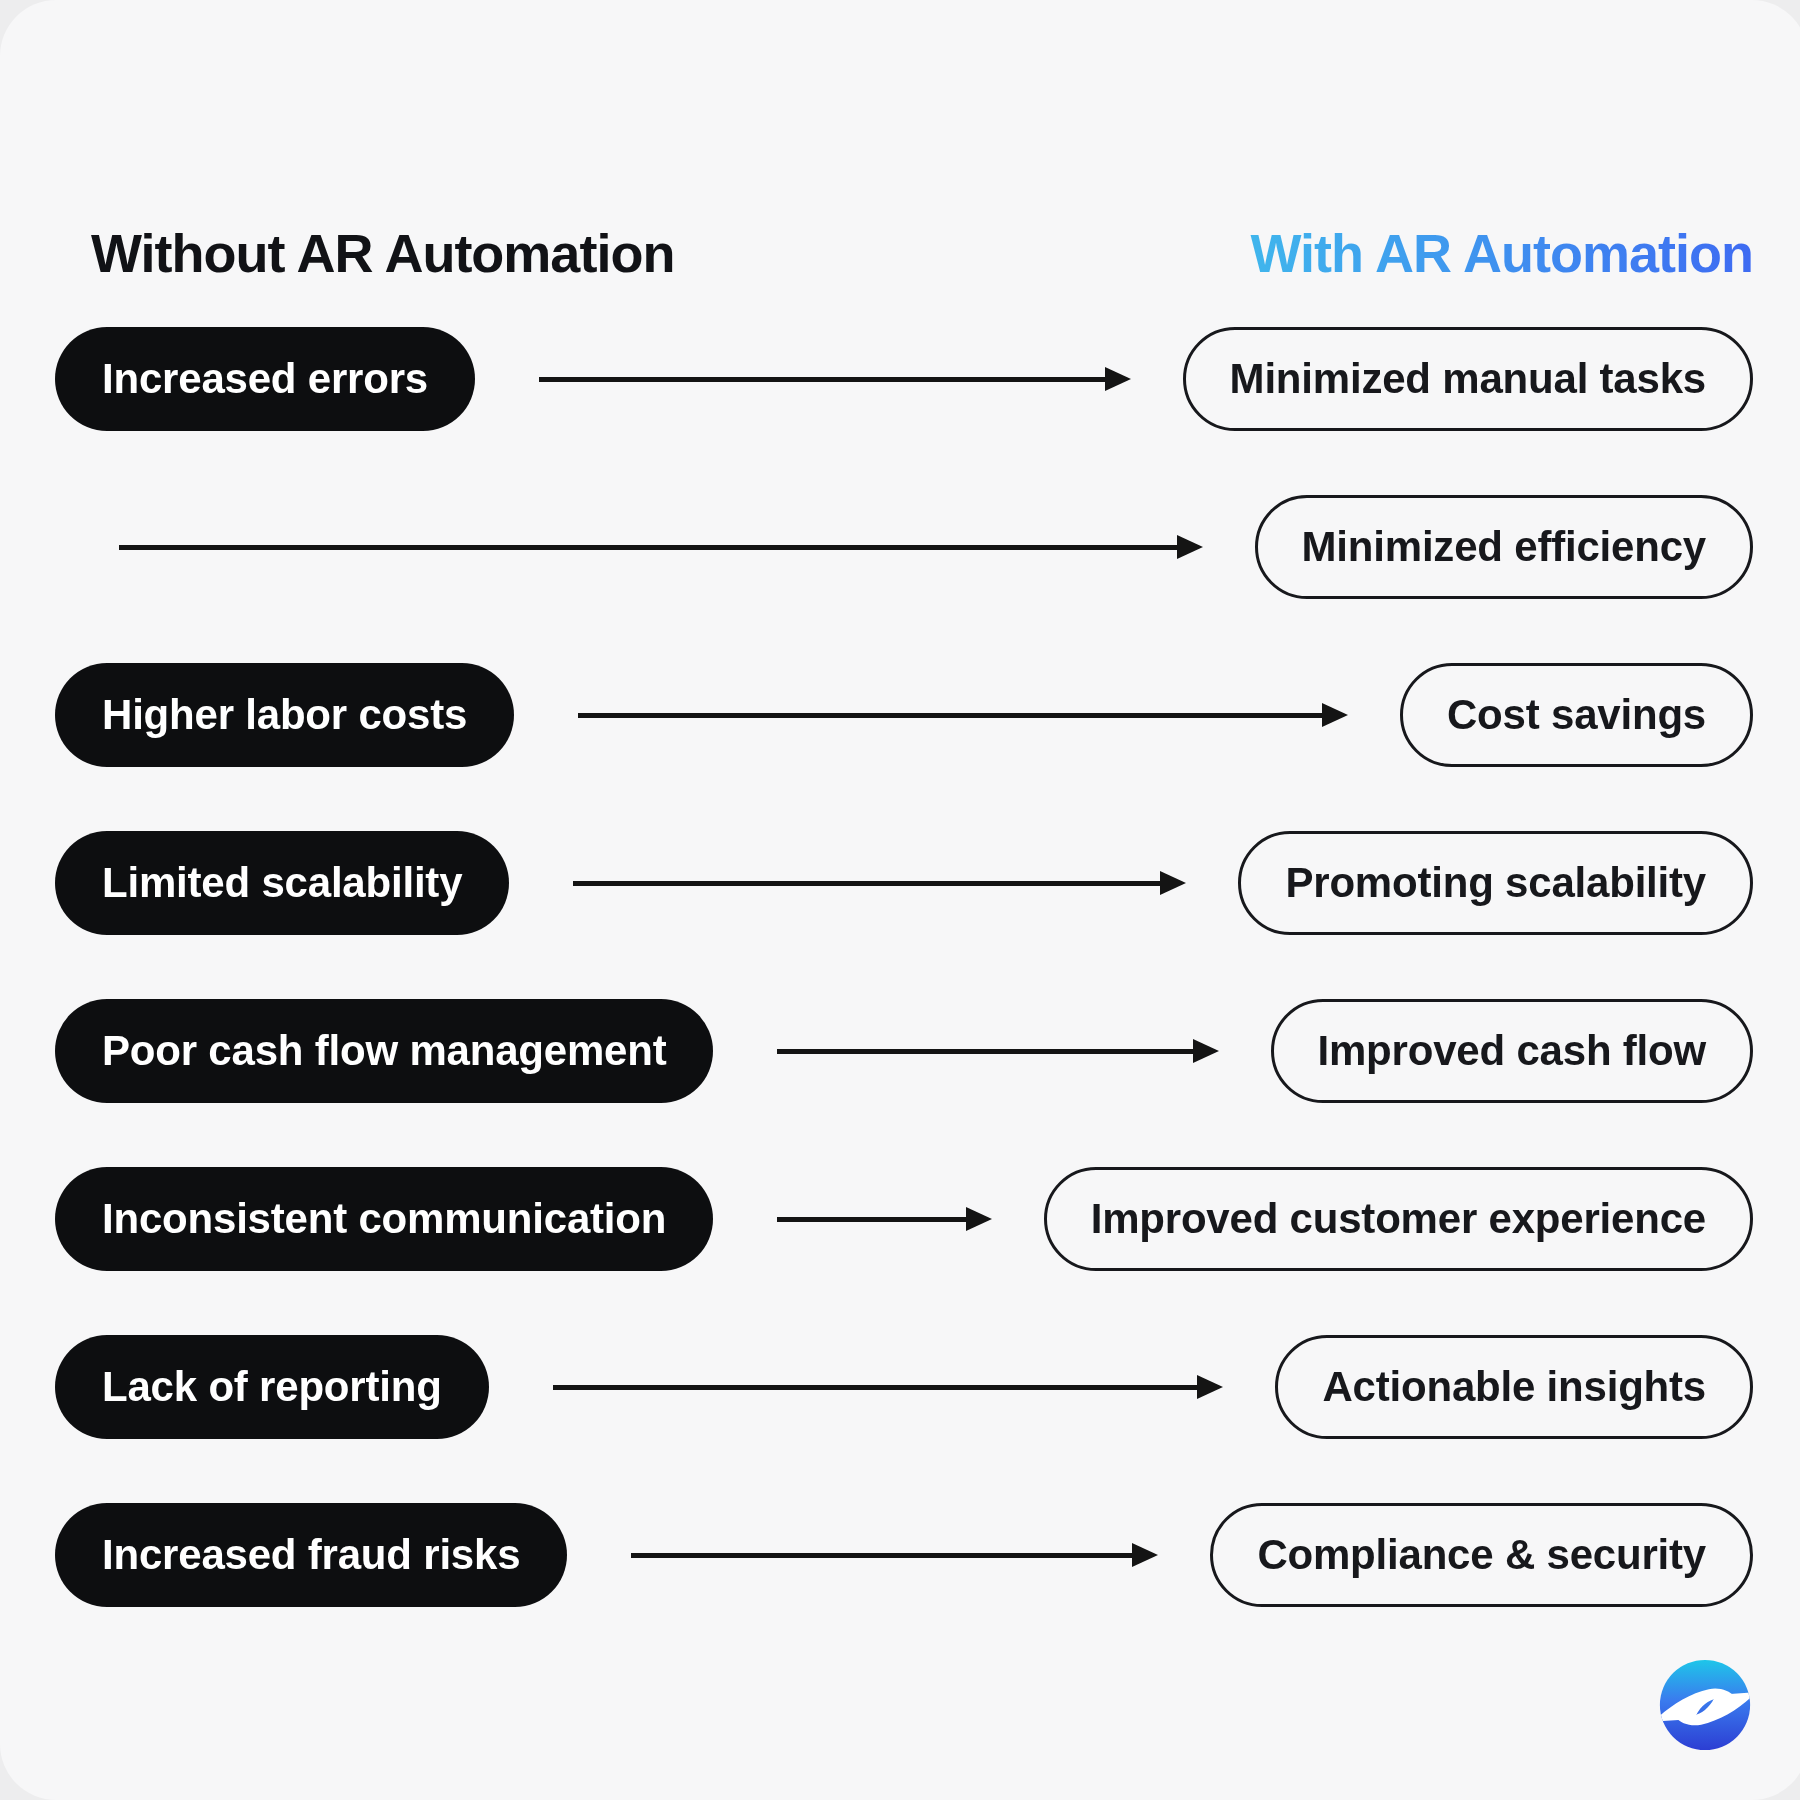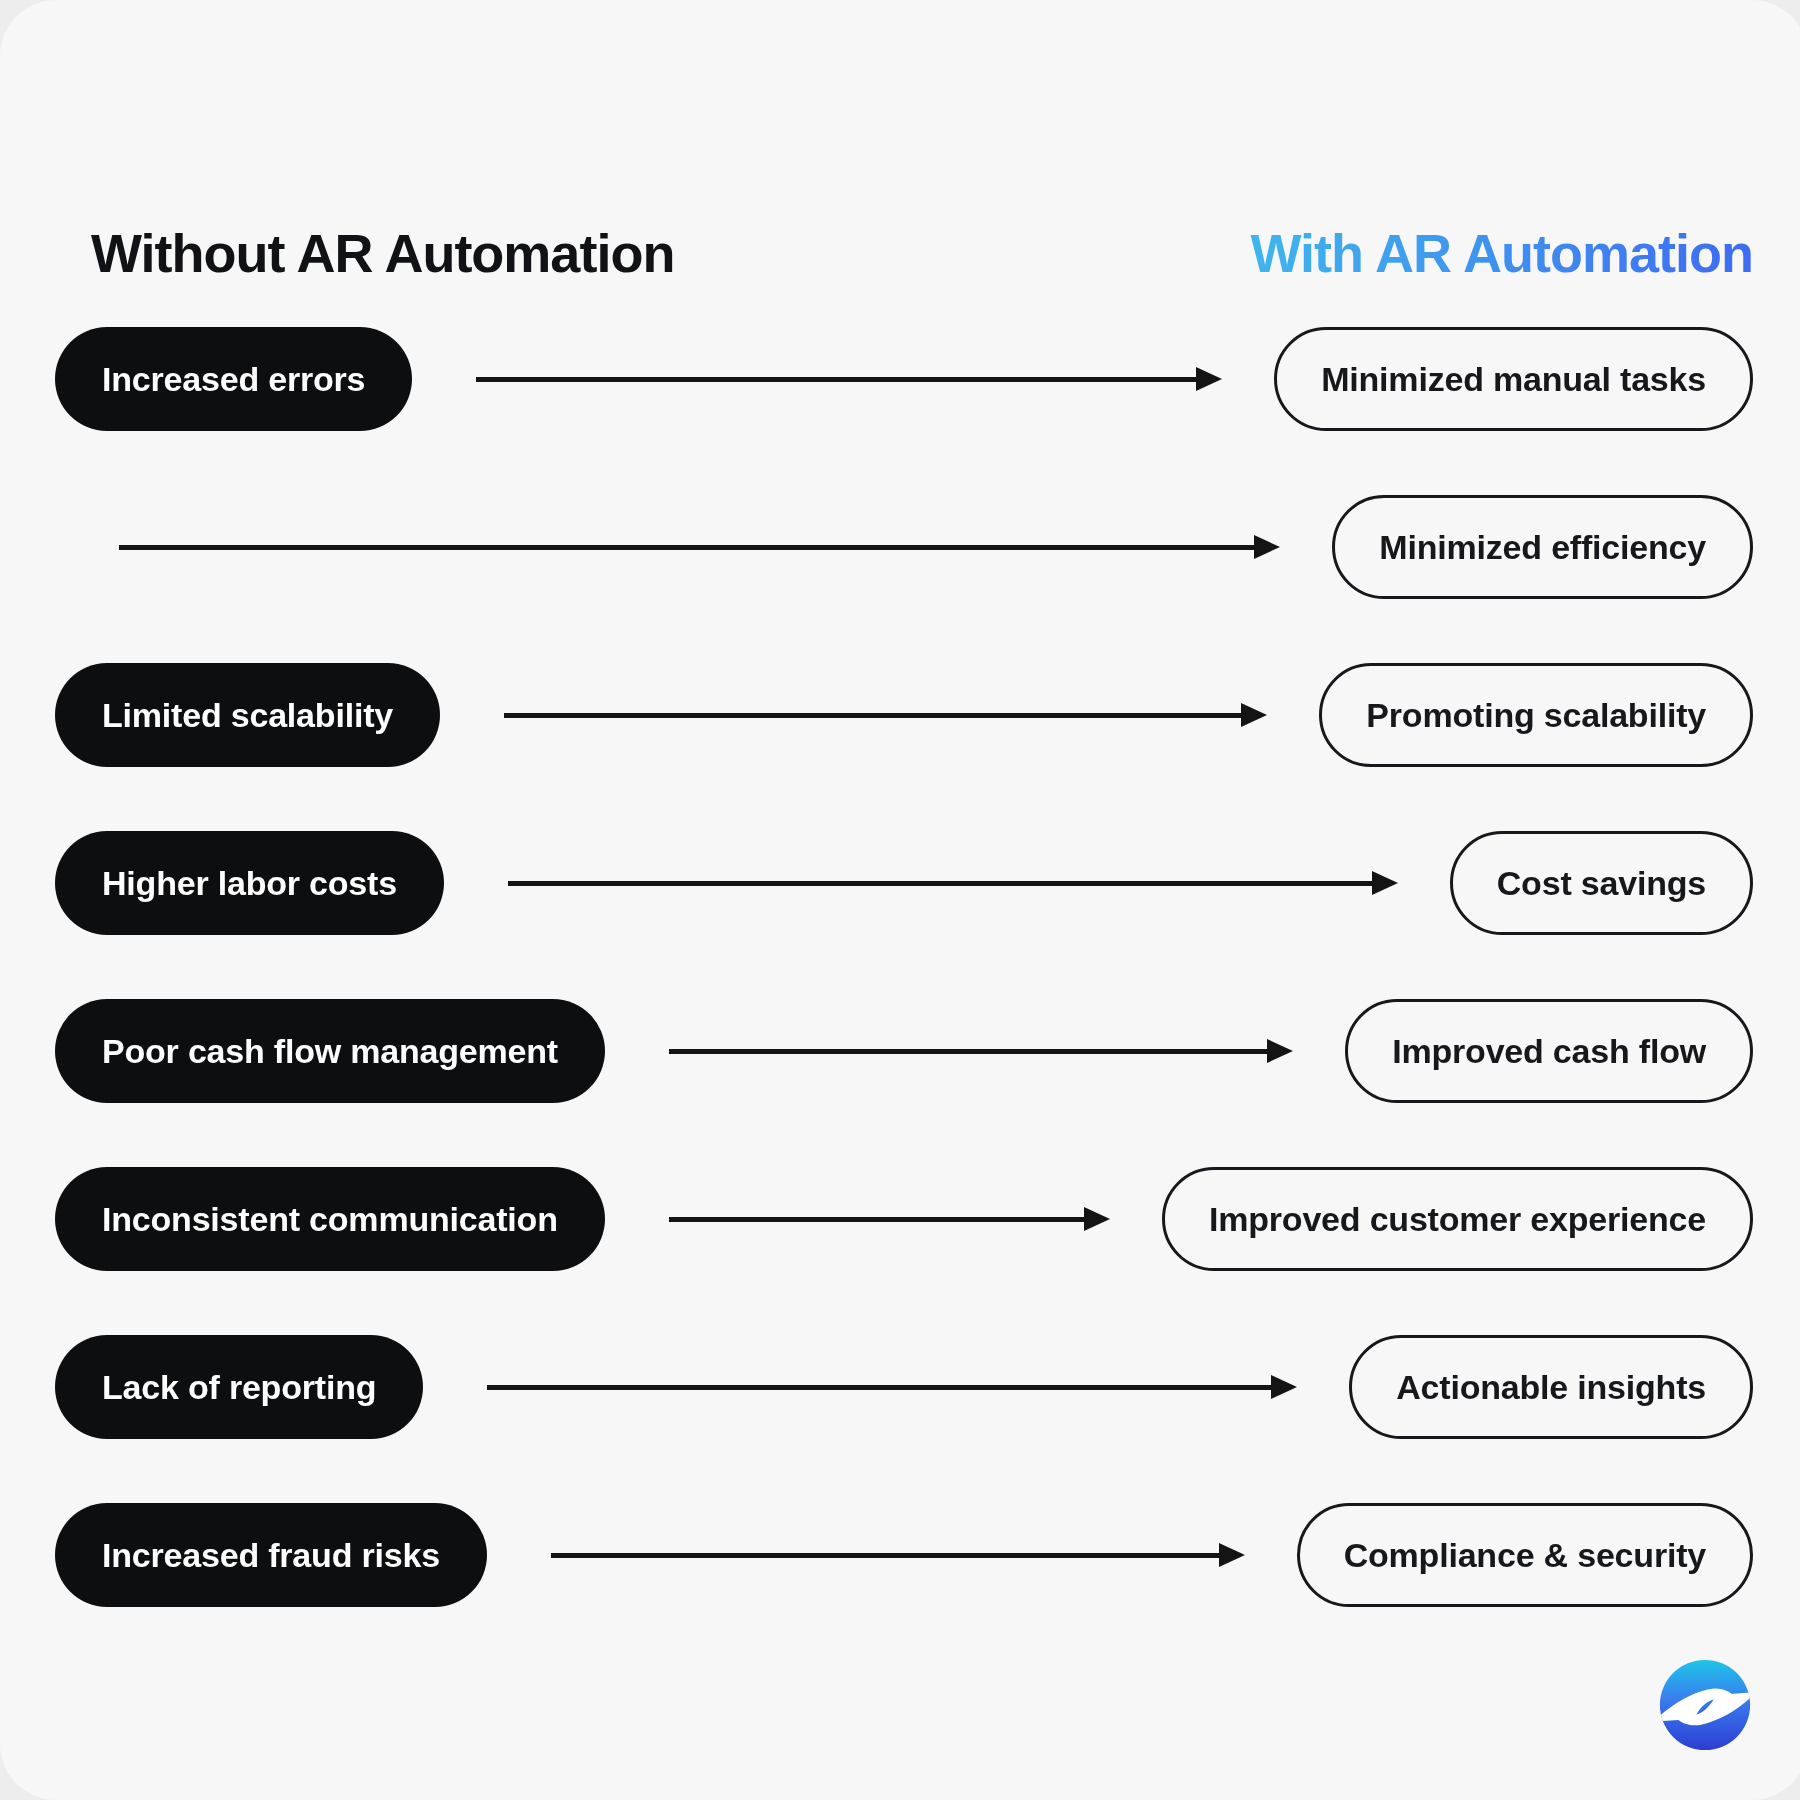--- a/index.html
+++ b/index.html
@@ -47,21 +47,21 @@
   .row{
     display:flex;
     align-items:center;
     height:104px;
     margin-bottom:64px;
   }
   .pill{
     height:104px;
     display:flex;align-items:center;justify-content:center;
     border-radius:60px;
-    font-size:34px;font-weight:700;
+    font-size:42px;font-weight:700;
     letter-spacing:-0.2px;
     white-space:nowrap;
     box-sizing:border-box;
   }
   .pill-left{
     background:var(--pill-left-bg,#0d0e10);
     color:var(--pill-left-text,#ffffff);
     padding:0 47px;
   }
   .pill-right{
@@ -116,35 +116,35 @@
 
     <div class="row">
       <div class="arrow">
           <div class="arrow-line"></div>
           <div class="arrow-head"></div>
         </div>
       <div class="pill pill-right">Minimized efficiency</div>
     </div>
 
     <div class="row">
+      <div class="pill pill-left">Higher labor costs</div>
+      <div class="arrow">
+          <div class="arrow-line"></div>
+          <div class="arrow-head"></div>
+        </div>
+      <div class="pill pill-right">Cost savings</div>
+    </div>
+
+    <div class="row">
       <div class="pill pill-left">Limited scalability</div>
       <div class="arrow">
           <div class="arrow-line"></div>
           <div class="arrow-head"></div>
         </div>
       <div class="pill pill-right">Promoting scalability</div>
-    </div>
-
-    <div class="row">
-      <div class="pill pill-left">Higher labor costs</div>
-      <div class="arrow">
-          <div class="arrow-line"></div>
-          <div class="arrow-head"></div>
-        </div>
-      <div class="pill pill-right">Cost savings</div>
     </div>
 
     <div class="row">
       <div class="pill pill-left">Poor cash flow management</div>
       <div class="arrow">
           <div class="arrow-line"></div>
           <div class="arrow-head"></div>
         </div>
       <div class="pill pill-right">Improved cash flow</div>
     </div>

